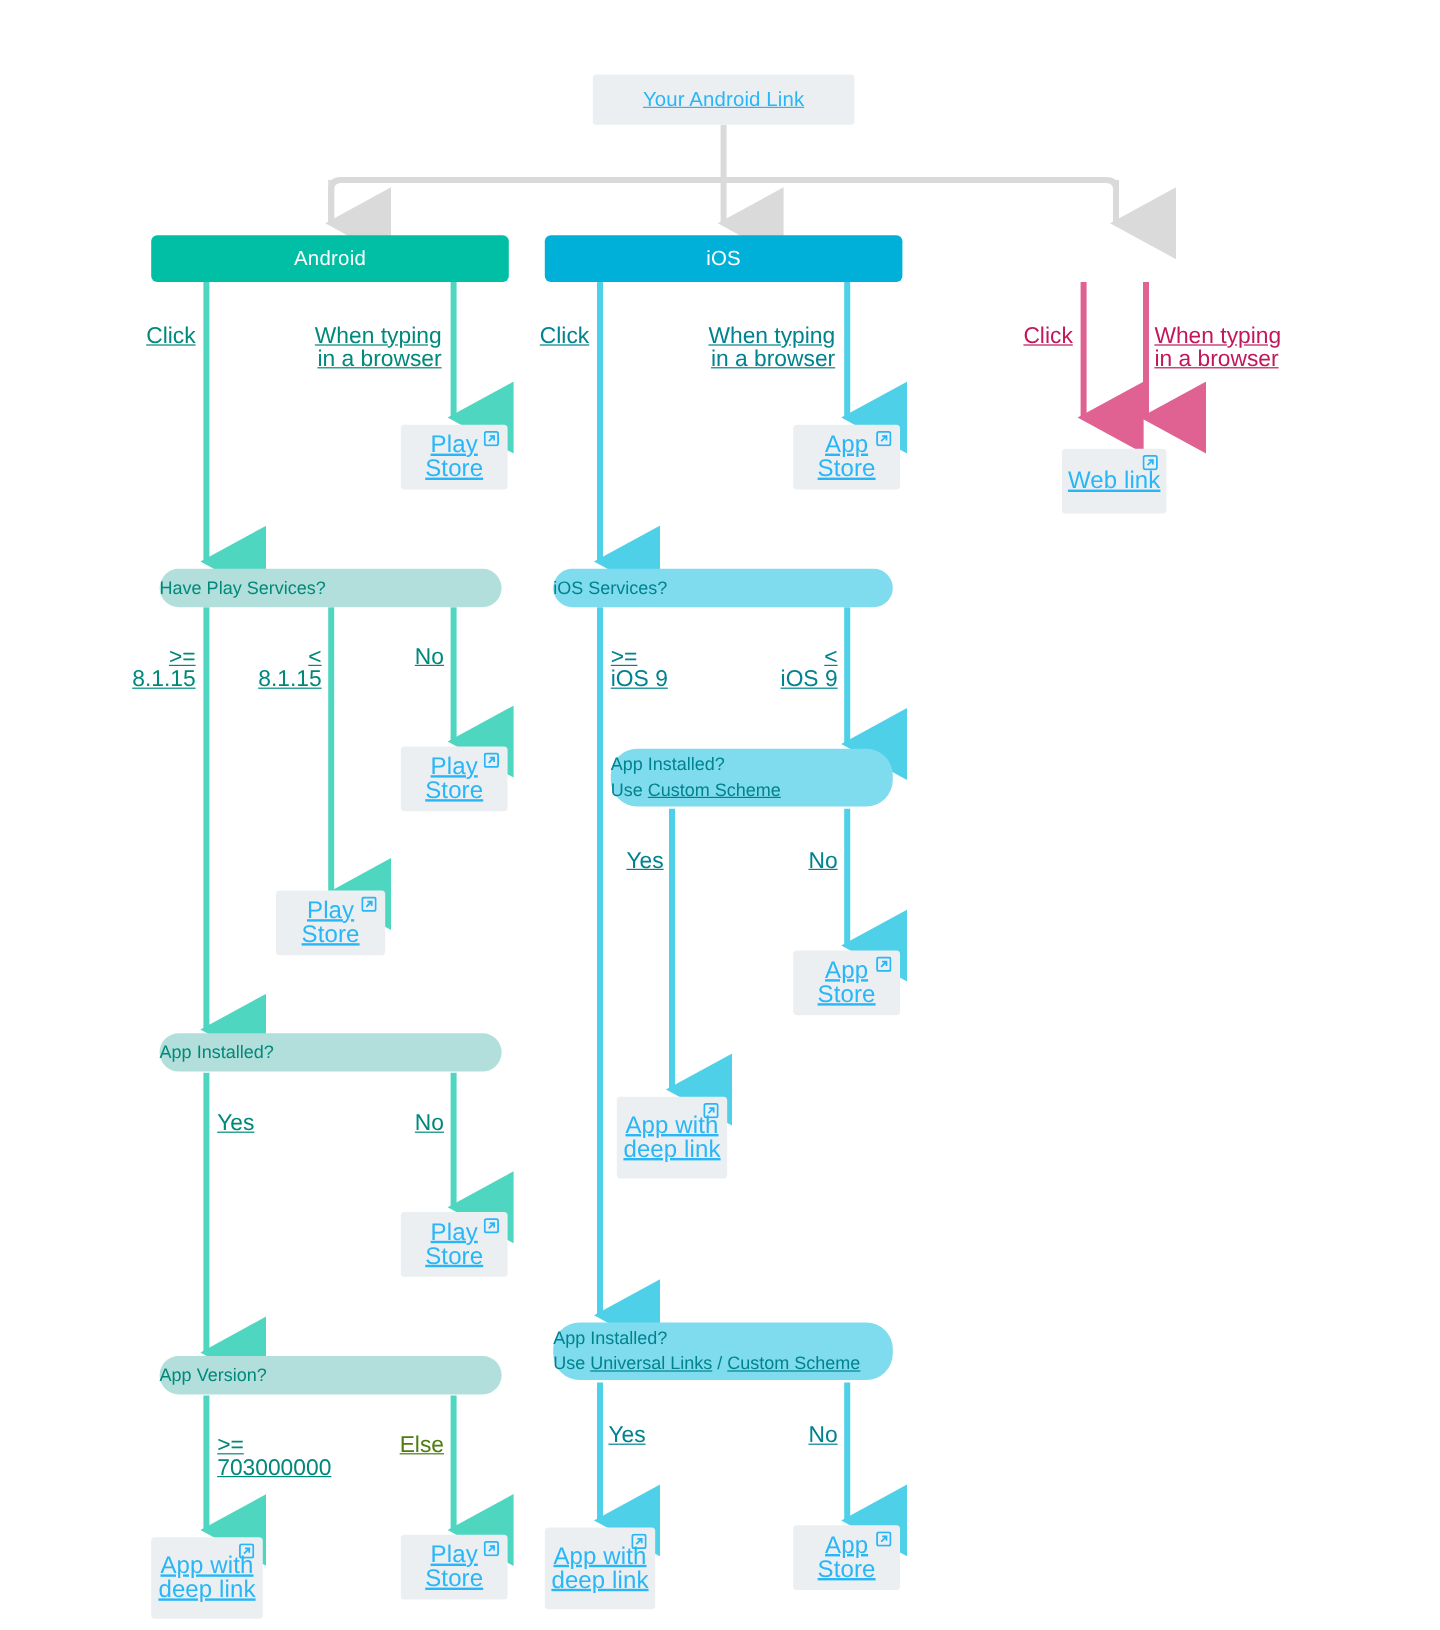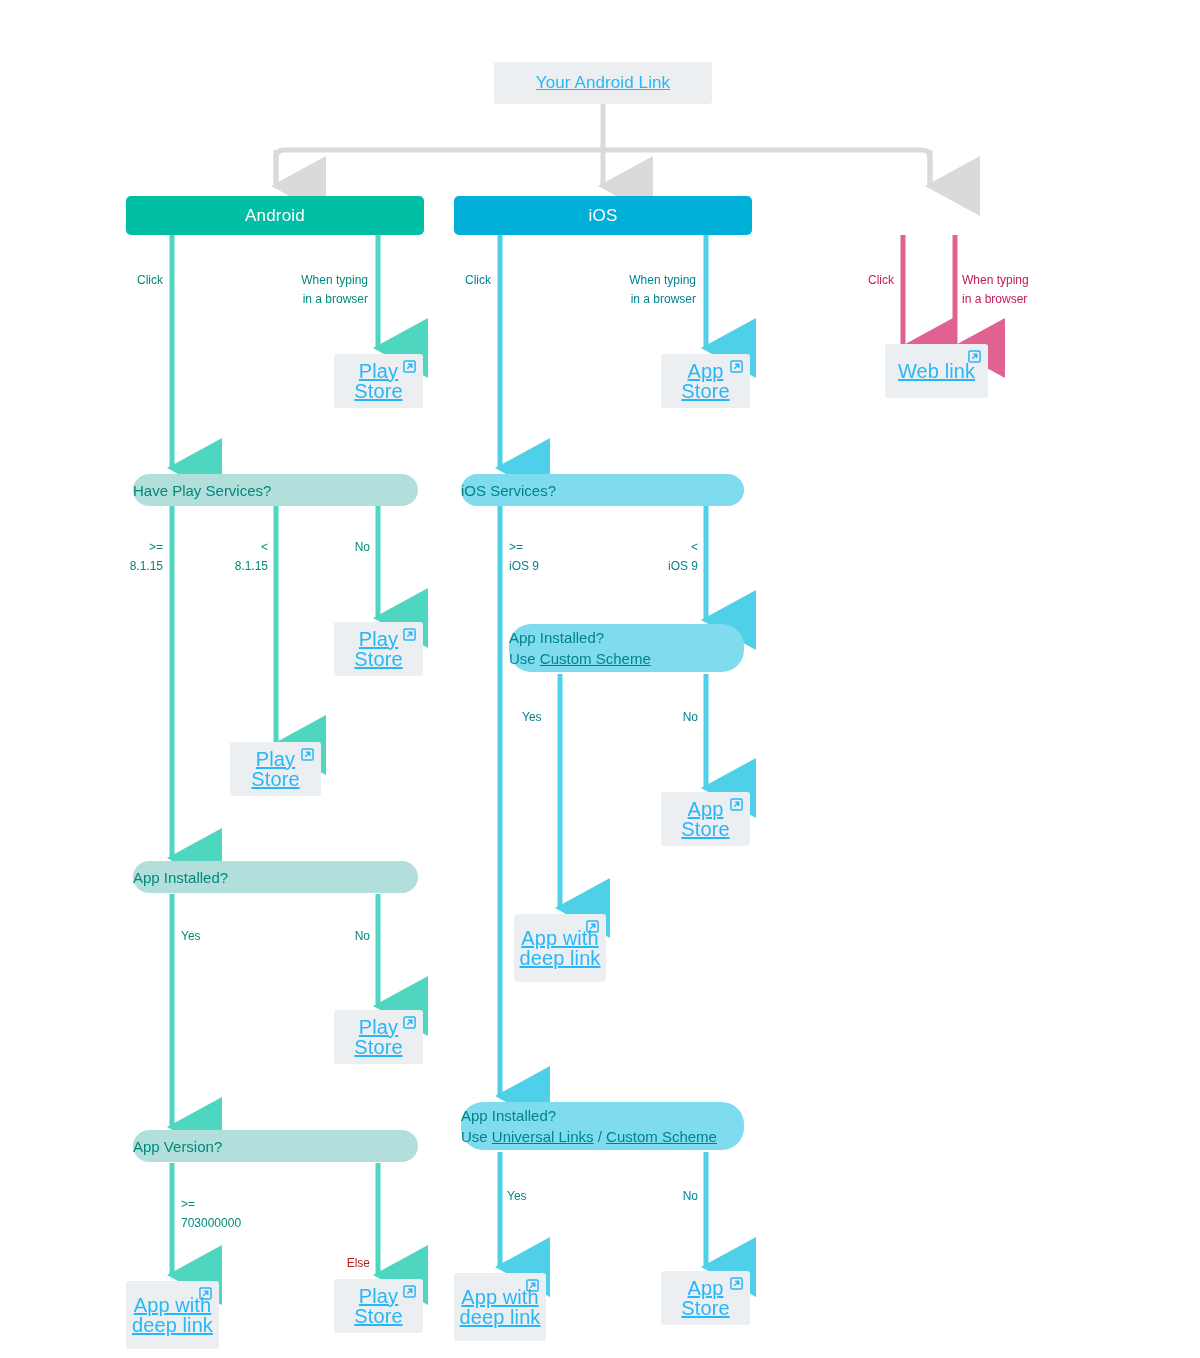--- a/index.html
+++ b/index.html
@@ -28,21 +28,21 @@
   .pill{
     position:absolute;border-radius:22px;display:flex;flex-direction:column;
     align-items:flex-start;justify-content:center;text-align:center;
     font-size:15px;line-height:21px;box-sizing:border-box;
   }
   .pill .pl-line{white-space:nowrap;}
   .pill u{text-decoration:underline;}
 
   
   .elabel{
-    position:absolute;font-size:12px;line-height:19px;white-space:pre-line;
+    position:absolute;font-size:19px;line-height:19px;white-space:pre-line;text-decoration:underline;
   }
   .elabel.r{text-align:right;}
   .elabel.l{text-align:left;}
 
   
   #edges{position:absolute;left:0;top:0;width:1200px;height:1358px;}
 
   
   #root-chip .chip-label{font-size:17px;}
 </style>
@@ -183,21 +183,21 @@
         </svg>
     </span>
   </div>
 
   <div class="pill" style="left:133px;top:1130px;width:285px;height:32px;background:#b2dfdb;color:#00897b;">
     <span class="pl-line">App Version?</span>
   </div>
 
   <div class="elabel l" style="left:181px;top:1195px;width:150px;color:#00897b;">&gt;=
 703000000</div>
-  <div class="elabel r" style="left:285px;top:1254px;width:85px;color:#b91c1c;">Else</div>
+  <div class="elabel r" style="left:285px;top:1195px;width:85px;color:#4d7c0f;">Else</div>
 
   <div class="chip" style="left:126px;top:1281px;width:93px;height:68px;">
     <span class="chip-label">App with
 deep link</span>
     <span class="ext-icon">
       <svg viewBox="0 0 14 14" width="13" height="13">
           <rect x="1" y="1" width="12" height="12" rx="1.5" fill="none" stroke="#29b6f6" stroke-width="1.6"></rect>
           <path d="M5.2,8.8 L9.2,4.8 M6.3,4.7 L9.4,4.7 L9.4,7.8" fill="none" stroke="#29b6f6" stroke-width="1.6" stroke-linecap="square"></path>
         </svg>
     </span>
@@ -291,21 +291,21 @@
           <rect x="1" y="1" width="12" height="12" rx="1.5" fill="none" stroke="#29b6f6" stroke-width="1.6"></rect>
           <path d="M5.2,8.8 L9.2,4.8 M6.3,4.7 L9.4,4.7 L9.4,7.8" fill="none" stroke="#29b6f6" stroke-width="1.6" stroke-linecap="square"></path>
         </svg>
     </span>
   </div>
 
   <div class="elabel r" style="left:791px;top:271px;width:103px;color:#c2185b;">Click</div>
   <div class="elabel l" style="left:962px;top:271px;width:160px;color:#c2185b;">When typing
 in a browser</div>
 
-  <div class="chip" style="left:885px;top:344px;width:103px;height:54px;">
+  <div class="chip" style="left:885px;top:374px;width:87px;height:54px;">
     <span class="chip-label">Web link</span>
     <span class="ext-icon">
       <svg viewBox="0 0 14 14" width="13" height="13">
           <rect x="1" y="1" width="12" height="12" rx="1.5" fill="none" stroke="#29b6f6" stroke-width="1.6"></rect>
           <path d="M5.2,8.8 L9.2,4.8 M6.3,4.7 L9.4,4.7 L9.4,7.8" fill="none" stroke="#29b6f6" stroke-width="1.6" stroke-linecap="square"></path>
         </svg>
     </span>
   </div>
 
 </div>

